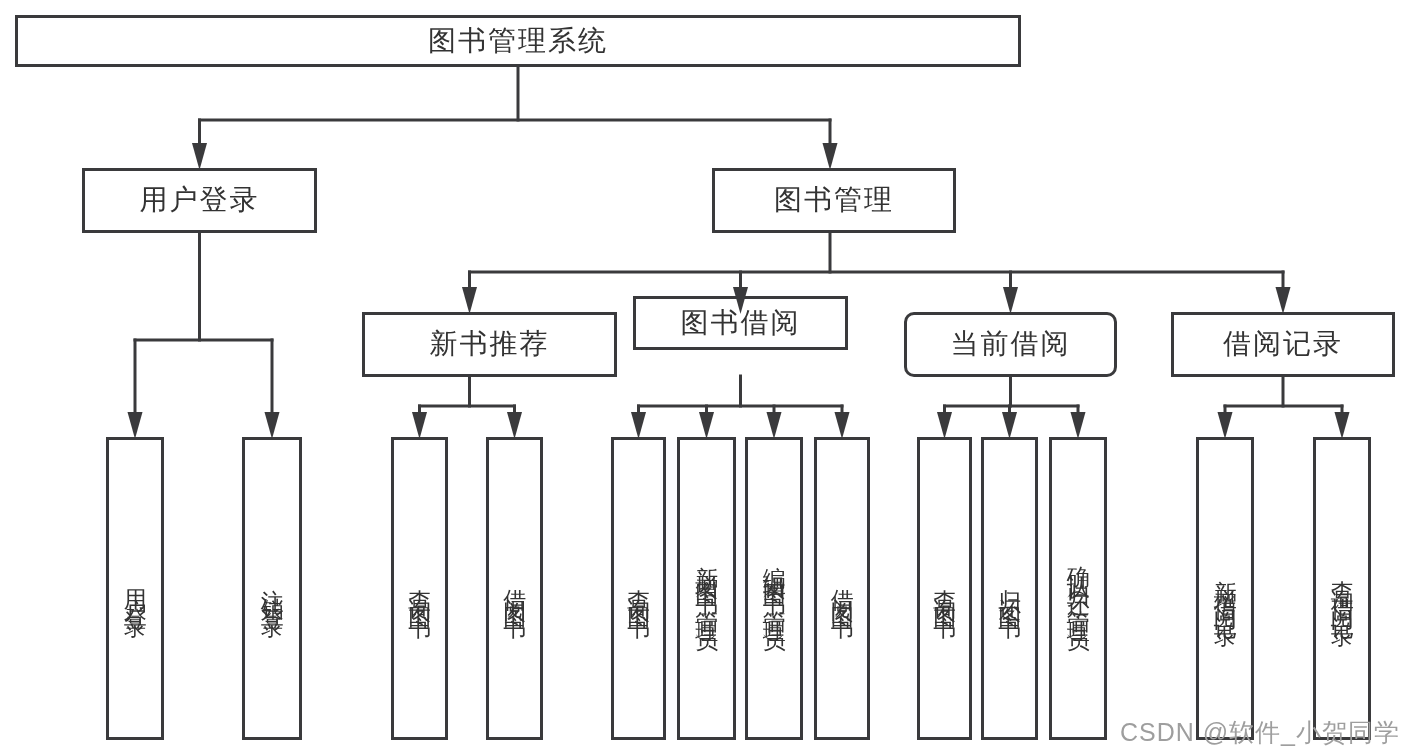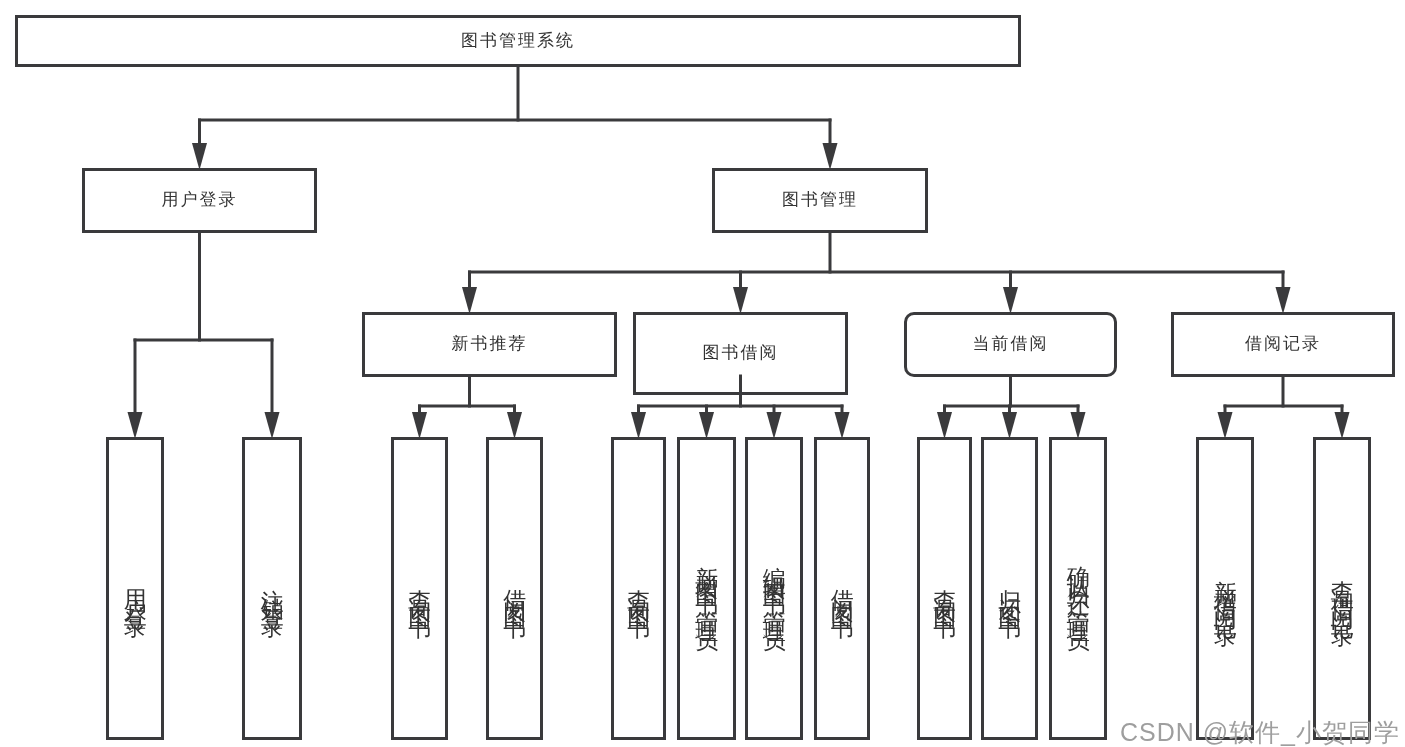--- a/index.html
+++ b/index.html
@@ -7,21 +7,21 @@
     font-family:"Liberation Sans",sans-serif;
   }
   #canvas{
     position:relative;width:1405px;height:747px;background:#ffffff;overflow:hidden;
   }
   .node{
     position:absolute;background:#ffffff;border:3px solid #3a3a3c;box-sizing:border-box;
     display:flex;align-items:center;justify-content:center;color:#333333;z-index:1;
   }
   .node .label{
-    font-size:17px;letter-spacing:2px;white-space:nowrap;line-height:1.1;
+    font-size:28px;letter-spacing:2px;white-space:nowrap;line-height:1.1;
   }
   .node.vert .label{
     writing-mode:vertical-rl;text-orientation:mixed;
     font-size:23px;letter-spacing:9px;white-space:normal;
   }
   #wires{
     position:absolute;left:0;top:0;z-index:2;pointer-events:none;
   }
   .watermark{
     position:absolute;top:716px;right:5px;z-index:3;
@@ -87,28 +87,28 @@
       <line x1="1342" y1="406" x2="1342" y2="416" stroke="#3a3a3c" stroke-width="3" stroke-linecap="square"></line>
       <polygon points="1334.5,412 1349.5,412 1342,439" fill="#3a3a3c"></polygon>
     </svg>
 
   <div class="node" style="left: 15px; top: 15px; width: 1006px; height: 52px;">
     <span class="label">图书管理系统</span>
   </div>
   <div class="node" style="left: 82px; top: 168px; width: 235px; height: 65px;">
     <span class="label">用户登录</span>
   </div>
-  <div class="node" style="left: 712px; top: 168px; width: 216px; height: 65px;">
+  <div class="node" style="left: 712px; top: 168px; width: 244px; height: 65px;">
     <span class="label">图书管理</span>
   </div>
 
   <div class="node" style="left: 362px; top: 312px; width: 255px; height: 65px;">
     <span class="label">新书推荐</span>
   </div>
-  <div class="node" style="left: 633px; top: 312px; width: 215px; height: 83px;">
+  <div class="node" style="left: 633px; top: 296px; width: 215px; height: 54px;">
     <span class="label">图书借阅</span>
   </div>
   <div class="node" style="left: 904px; top: 312px; width: 213px; height: 65px; border-radius: 10px;">
     <span class="label">当前借阅</span>
   </div>
   <div class="node" style="left: 1171px; top: 312px; width: 224px; height: 65px;">
     <span class="label">借阅记录</span>
   </div>
 
   <div class="node vert" style="left: 106px; top: 437px; width: 58px; height: 303px;">

